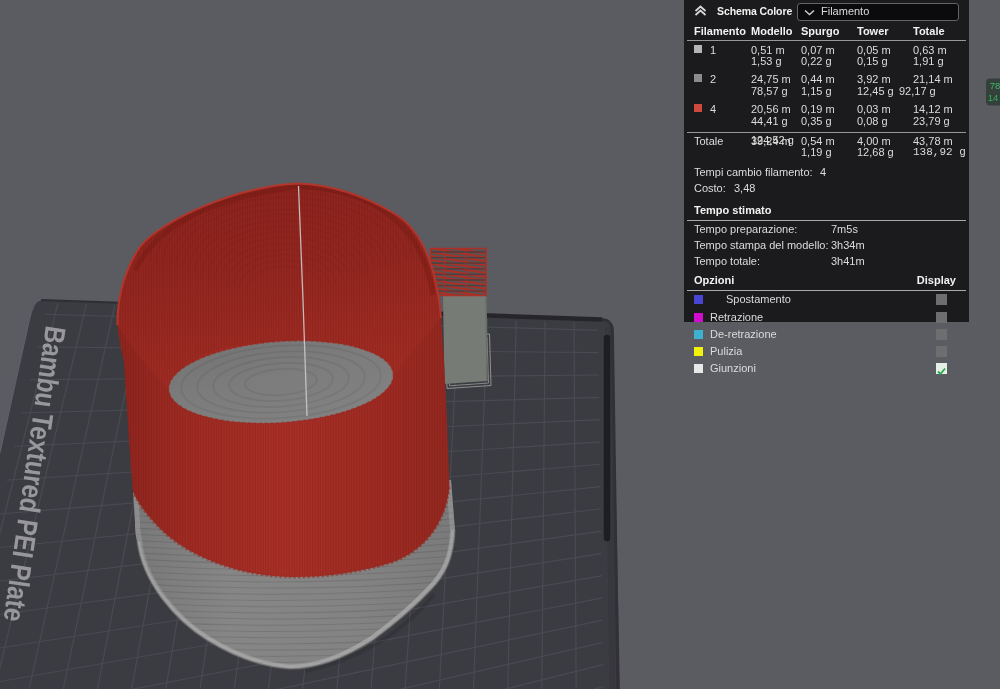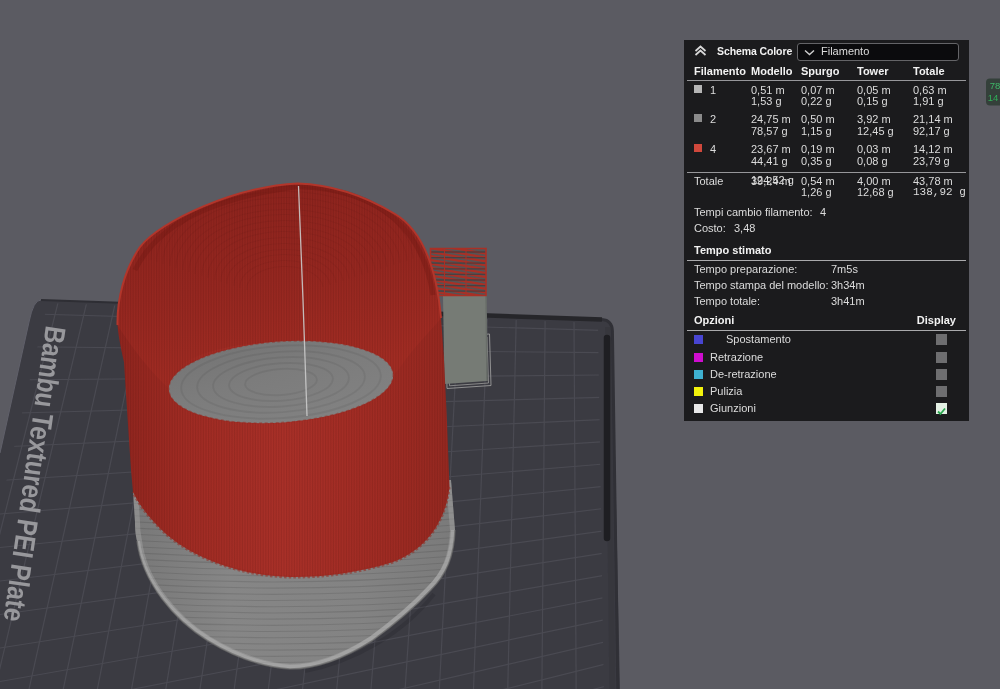--- a/index.html
+++ b/index.html
@@ -1,16 +1,16 @@
 <!DOCTYPE html>
 <html><head><meta charset="utf-8">
 <style>
 html,body{margin:0;padding:0;width:1000px;height:689px;overflow:hidden;background:#5b5b62;font-family:"Liberation Sans",sans-serif;}
 #scene{position:absolute;left:0;top:0;width:1000px;height:689px;}
-#panel{position:absolute;left:684px;top:0;width:285px;height:381px;background:#1b1b1d;margin-top:40px;}
+#panel{position:absolute;left:684px;top:0;width:285px;height:322px;background:#1b1b1d;}
 #panel .t,#panel .b{position:absolute;white-space:nowrap;font-size:11px;line-height:13px;color:#dcdcdc;}
 #panel .b{font-weight:bold;color:#f2f2f2;}
 #panel .abs{position:absolute;}
 #panel .hr{position:absolute;left:3px;right:3px;height:1px;}
 </style></head>
 <body>
 <div id="scene">
     <svg width="1000" height="689" viewBox="0 0 1000 689" style="position:absolute;left:0;top:0">
 <defs>
   <linearGradient id="redg" x1="0" y1="0" x2="1" y2="0">
@@ -458,45 +458,45 @@
 <div class="t" style="left:117px;top:43.5px;">0,07 m</div>
 <div class="t" style="left:173px;top:43.5px;">0,05 m</div>
 <div class="t" style="left:229px;top:43.5px;">0,63 m</div>
 <div class="t" style="left:67px;top:54.8px;">1,53 g</div>
 <div class="t" style="left:117px;top:54.8px;">0,22 g</div>
 <div class="t" style="left:173px;top:54.8px;">0,15 g</div>
 <div class="t" style="left:229px;top:54.8px;">1,91 g</div>
 <div class="abs" style="left:10px;top:74.4px;width:8px;height:8px;background:#8b8b8b"></div>
 <div class="t" style="left:26px;top:73.4px;">2</div>
 <div class="t" style="left:67px;top:73.4px;">24,75 m</div>
-<div class="t" style="left:117px;top:73.4px;">0,50 m</div>
+<div class="t" style="left:117px;top:73.4px;">0,44 m</div>
 <div class="t" style="left:173px;top:73.4px;">3,92 m</div>
 <div class="t" style="left:229px;top:73.4px;">21,14 m</div>
 <div class="t" style="left:67px;top:84.7px;">78,57 g</div>
 <div class="t" style="left:117px;top:84.7px;">1,15 g</div>
 <div class="t" style="left:173px;top:84.7px;">12,45 g</div>
-<div class="t" style="left:229px;top:84.7px;">92,17 g</div>
+<div class="t" style="left:215px;top:84.7px;">92,17 g</div>
 <div class="abs" style="left:10px;top:104.3px;width:8px;height:8px;background:#d0483c"></div>
 <div class="t" style="left:26px;top:103.3px;">4</div>
-<div class="t" style="left:67px;top:103.3px;">23,67 m</div>
+<div class="t" style="left:67px;top:103.3px;">20,56 m</div>
 <div class="t" style="left:117px;top:103.3px;">0,19 m</div>
 <div class="t" style="left:173px;top:103.3px;">0,03 m</div>
 <div class="t" style="left:229px;top:103.3px;">14,12 m</div>
 <div class="t" style="left:67px;top:114.6px;">44,41 g</div>
 <div class="t" style="left:117px;top:114.6px;">0,35 g</div>
 <div class="t" style="left:173px;top:114.6px;">0,08 g</div>
 <div class="t" style="left:229px;top:114.6px;">23,79 g</div>
 <div class="hr" style="top:132.3px;background:#97979a"></div>
 <div class="t" style="left:10px;top:135.0px;">Totale</div>
 <div class="t" style="left:67px;top:135.0px;">39,24 m</div>
 <div class="t" style="left:117px;top:135.0px;">0,54 m</div>
 <div class="t" style="left:173px;top:135.0px;">4,00 m</div>
 <div class="t" style="left:229px;top:135.0px;">43,78 m</div>
 <div class="t" style="left:67px;top:134px;">124,52 g</div>
-<div class="t" style="left:117px;top:146.3px;">1,26 g</div>
+<div class="t" style="left:117px;top:146.3px;">1,19 g</div>
 <div class="t" style="left:173px;top:146.3px;">12,68 g</div>
 <div class="t" style="left:229px;top:146.3px;font-family:Liberation Mono, monospace;">138,92 g</div>
 <div class="t" style="left:10px;top:166.0px;">Tempi cambio filamento:</div>
 <div class="t" style="left:136px;top:166.0px;">4</div>
 <div class="t" style="left:10px;top:181.5px;">Costo:</div>
 <div class="t" style="left:50px;top:181.5px;">3,48</div>
 <div class="b" style="left:10px;top:204.0px;">Tempo stimato</div>
 <div class="hr" style="top:219.5px;background:#aaaaac"></div>
 <div class="t" style="left:10px;top:223.0px;">Tempo preparazione:</div>
 <div class="t" style="left:147px;top:223.0px;">7m5s</div>

